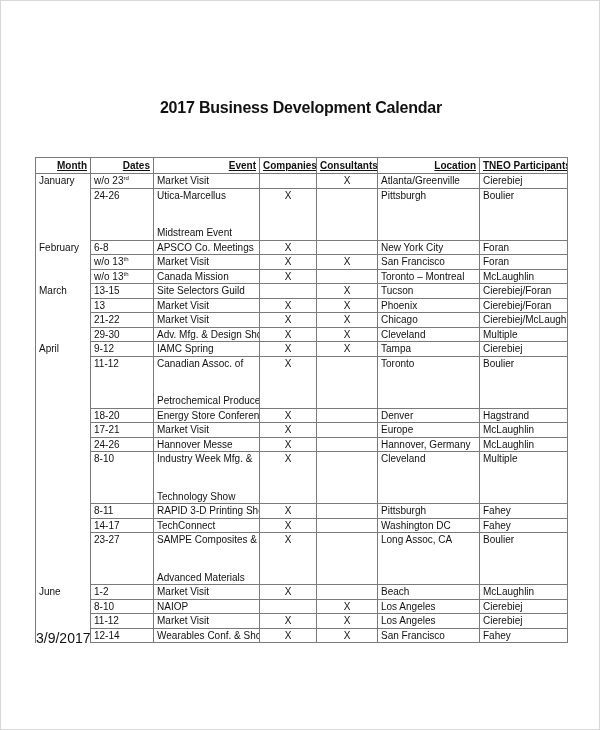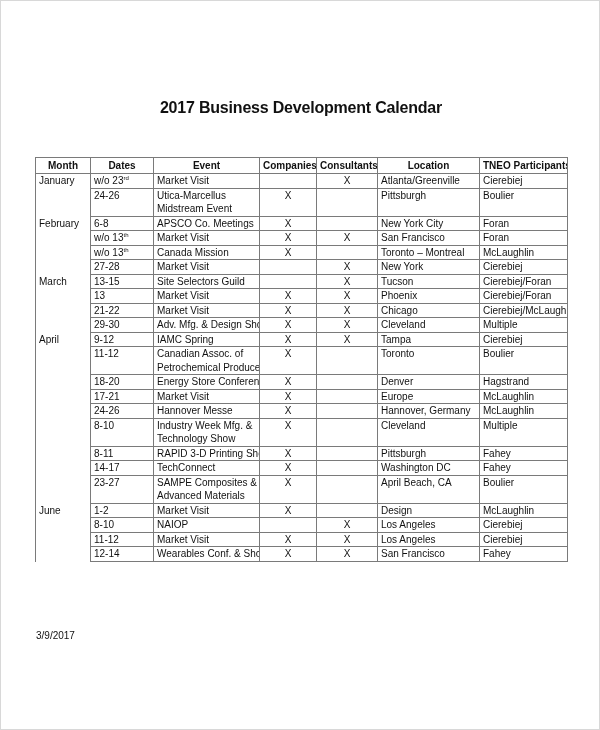--- a/index.html
+++ b/index.html
@@ -18,28 +18,28 @@
   }
   table.cal {
     position: absolute; left: 34px; top: 156px;
     border-collapse: collapse; font-size: 10px; table-layout: fixed;
     width: 532px;
   }
   table.cal th, table.cal td {
     border: 1px solid #7a7a7a; padding: 0 3px; height: 13.5px; line-height: 13.5px;
     vertical-align: top; white-space: nowrap; overflow: hidden;
   }
-  table.cal th { font-weight: bold; text-align: center; height: 15px; line-height: 15px; }
+  table.cal th { font-weight: bold; text-align: right; height: 15px; line-height: 15px; text-decoration: underline; }
   table.cal td.c { text-align: center; }
   table.cal td.month { border-bottom-color: transparent; }
   table.cal tr.mstart td.month { border-top: 1px solid #7a7a7a; margin-left: 16px; }
-  table.cal td .l2 { display: block; }
+  table.cal td .l2 { display: block; margin-top: 24px; }
   sup { font-size: 6px; line-height: 0; vertical-align: 4px; }
   .footer-date {
-    position: absolute; left: 35px; top: 629px; font-size: 10px;
+    position: absolute; left: 35px; top: 629px; font-size: 14px;
   }
 </style>
 </head>
 <body>
 
 <div class="page">
   <div class="title">2017 Business Development Calendar</div>
 
   <table class="cal">
     <colgroup>
@@ -101,29 +101,20 @@
         </tr>
         <tr>
           <td class="month"><span></span></td>
           <td><span>w/o 13</span><sup>th</sup></td>
           <td><span>Canada Mission</span></td>
           <td class="c"><span>X</span></td>
           <td class="c"><span></span></td>
           <td><span>Toronto – Montreal</span></td>
           <td><span>McLaughlin</span></td>
         </tr>
-        <tr>
-          <td class="month"><span></span></td>
-          <td><span>27-28</span></td>
-          <td><span>Market Visit</span></td>
-          <td class="c"><span></span></td>
-          <td class="c"><span>X</span></td>
-          <td><span>New York</span></td>
-          <td><span>Cierebiej</span></td>
-        </tr>
         <tr class="mstart">
           <td class="month"><span>March</span></td>
           <td><span>13-15</span></td>
           <td><span>Site Selectors Guild</span></td>
           <td class="c"><span></span></td>
           <td class="c"><span>X</span></td>
           <td><span>Tucson</span></td>
           <td><span>Cierebiej/Foran</span></td>
         </tr>
         <tr>
@@ -224,30 +215,30 @@
           <td class="c"><span></span></td>
           <td><span>Washington DC</span></td>
           <td><span>Fahey</span></td>
         </tr>
         <tr>
           <td class="month"><span></span></td>
           <td><span>23-27</span></td>
           <td><span>SAMPE Composites &amp;</span><span class="l2">Advanced Materials</span></td>
           <td class="c"><span>X</span></td>
           <td class="c"><span></span></td>
-          <td><span>April Beach, CA</span></td>
+          <td><span>Long Assoc, CA</span></td>
           <td><span>Boulier</span></td>
         </tr>
         <tr class="mstart">
           <td class="month"><span>June</span></td>
           <td><span>1-2</span></td>
           <td><span>Market Visit</span></td>
           <td class="c"><span>X</span></td>
           <td class="c"><span></span></td>
-          <td><span>Design</span></td>
+          <td><span>Beach</span></td>
           <td><span>McLaughlin</span></td>
         </tr>
         <tr>
           <td class="month"><span></span></td>
           <td><span>8-10</span></td>
           <td><span>NAIOP</span></td>
           <td class="c"><span></span></td>
           <td class="c"><span>X</span></td>
           <td><span>Los Angeles</span></td>
           <td><span>Cierebiej</span></td>

